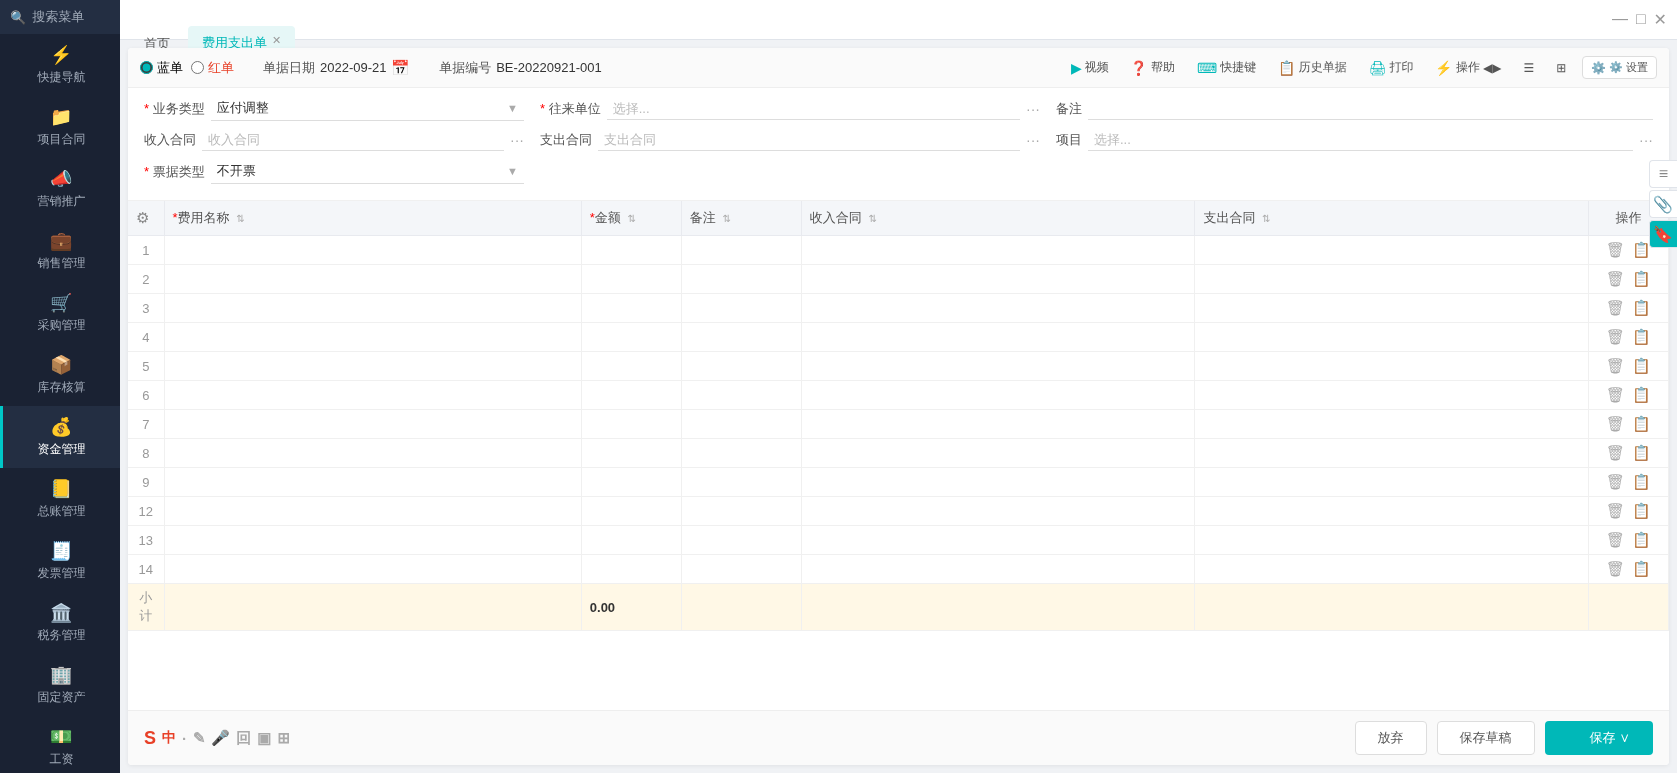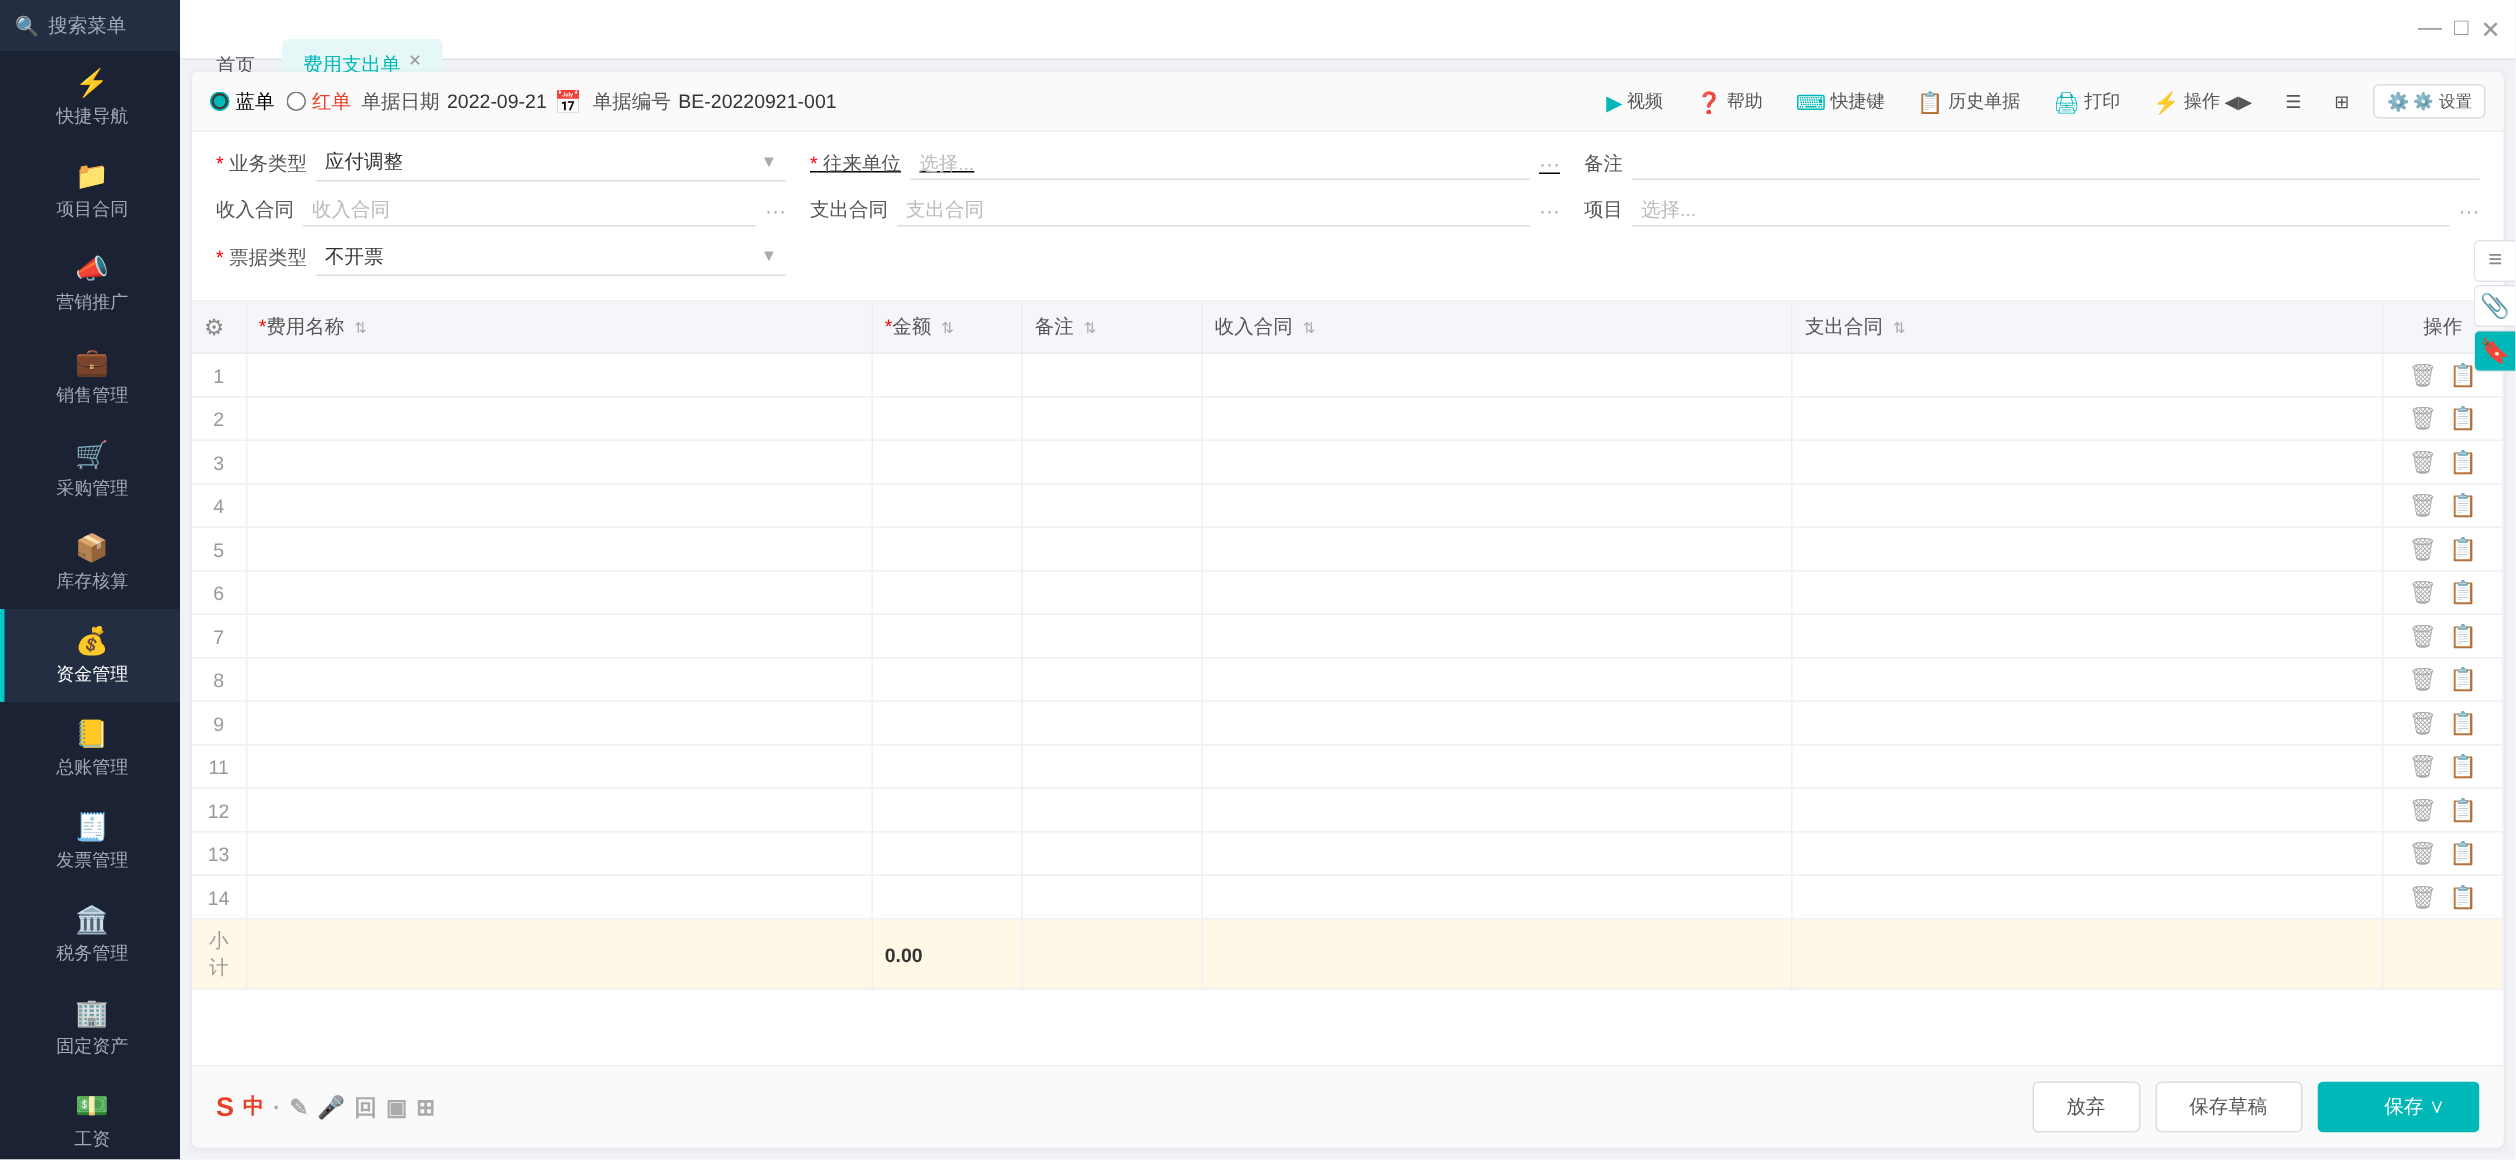--- a/index.html
+++ b/index.html
@@ -92,21 +92,21 @@
       flex-direction: column;
       box-shadow: 0 1px 4px rgba(0,0,0,0.07);
     }
 
     
     .toolbar {
       display: flex;
       align-items: center;
       padding: 8px 12px;
       border-bottom: 1px solid #eee;
-      gap: 7px;
+      gap: 29px;
       font-size: 13px;
       background: #fafafa;
     }
     .radio-group { display: flex; align-items: center; gap: 8px; }
     .radio-item { display: flex; align-items: center; gap: 4px; cursor: pointer; }
     .radio-item input[type=radio] { accent-color: #00b8b8; }
     .toolbar-field { display: flex; align-items: center; gap: 5px; color: #555; }
     .toolbar-field .cal-icon { color: #00b8b8; font-size: 15px; }
     .toolbar-right { margin-left: auto; display: flex; align-items: center; gap: 10px; }
     .toolbar-btn {
@@ -430,21 +430,21 @@
     <div class="form-section">
       <div class="form-row">
         <div class="form-field" style="max-width:380px;">
           <label><span class="req">*</span> <span>业务类型</span></label>
           <div class="field-select field-wide">
             <span class="val">应付调整</span>
             <span class="arr">▼</span>
           </div>
         </div>
 
-        <div class="form-field" style="max-width:500px;text-decoration:underline;">
+        <div class="form-field" style="max-width:500px;">
           <label><span class="req">*</span> <span>往来单位</span></label>
           <input class="form-input" style="min-width: 200px;" placeholder="选择...">
           <span class="field-dots">···</span>
         </div>
 
         <div class="form-field remark-field">
           <label>备注</label>
           <input class="form-input" style="min-width: 200px;">
         </div>
       </div>
@@ -614,34 +614,20 @@
     <td></td>
     <td></td>
     <td class="op-col">
       <div class="op-icons">
         <span class="op-icon">🗑</span>
         <span class="op-icon">📋</span>
       </div>
     </td>
   </tr>
             <tr>
-    <td class="row-num">11</td>
-    <td></td>
-    <td></td>
-    <td></td>
-    <td></td>
-    <td></td>
-    <td class="op-col">
-      <div class="op-icons">
-        <span class="op-icon">🗑</span>
-        <span class="op-icon">📋</span>
-      </div>
-    </td>
-  </tr>
-            <tr>
     <td class="row-num">12</td>
     <td></td>
     <td></td>
     <td></td>
     <td></td>
     <td></td>
     <td class="op-col">
       <div class="op-icons">
         <span class="op-icon">🗑</span>
         <span class="op-icon">📋</span>

